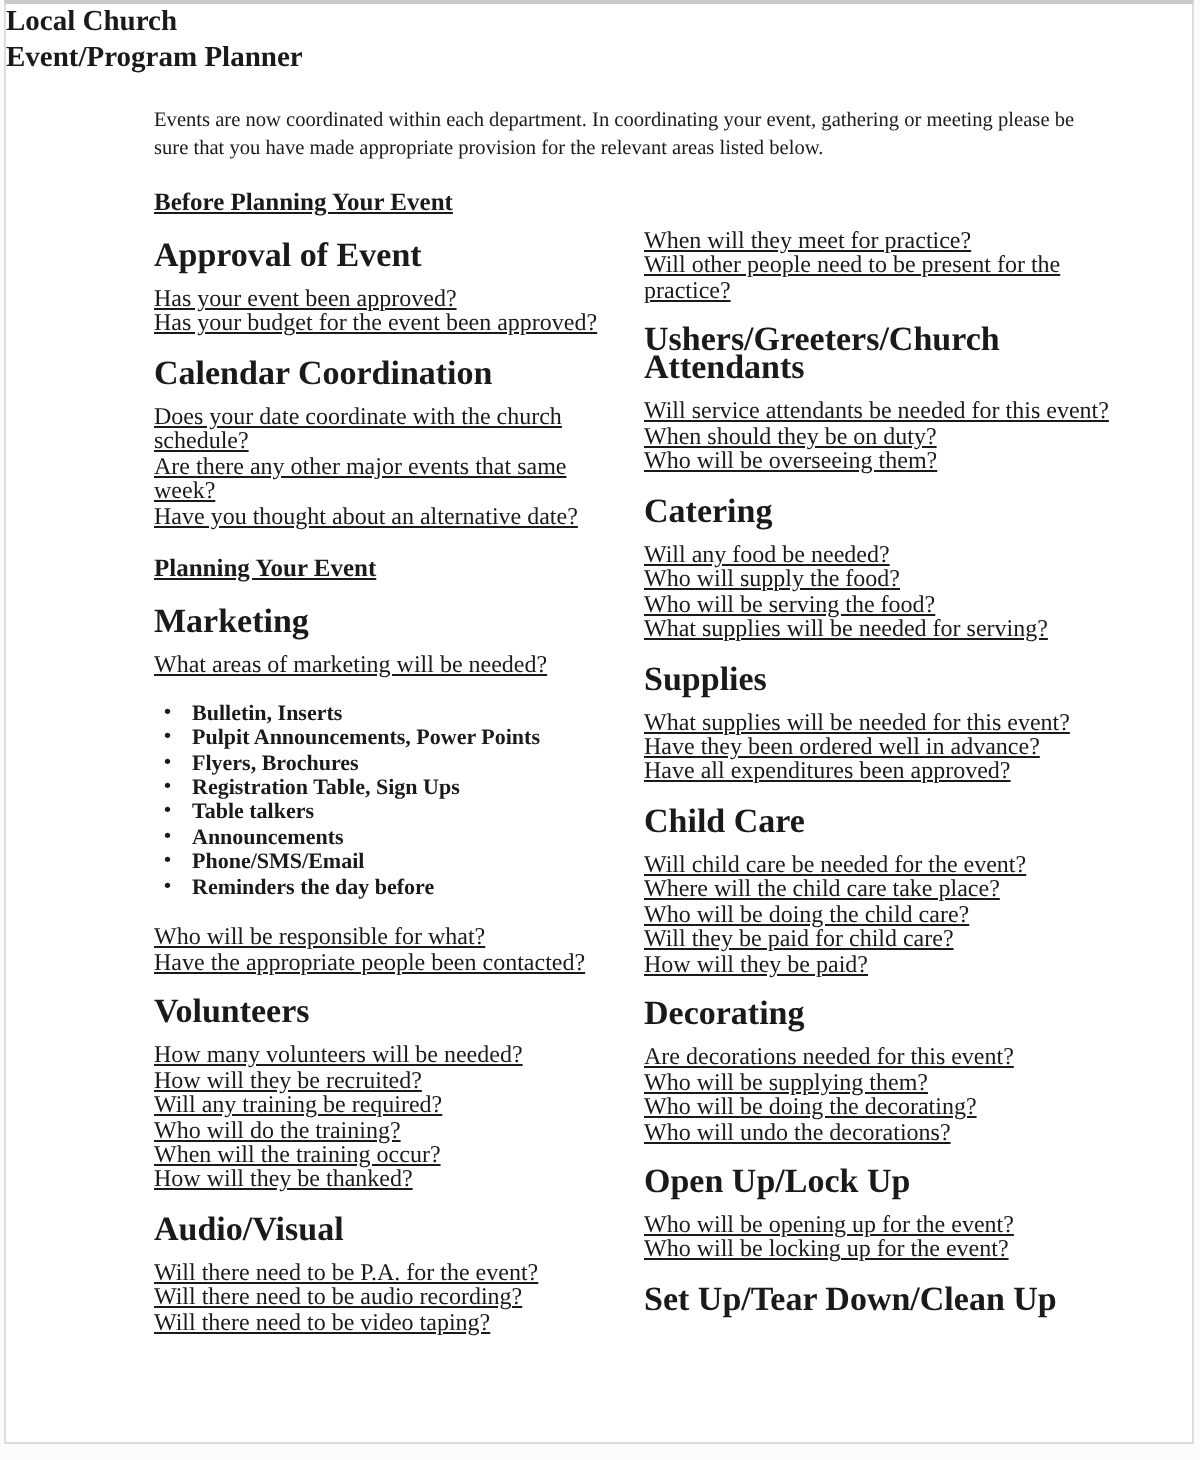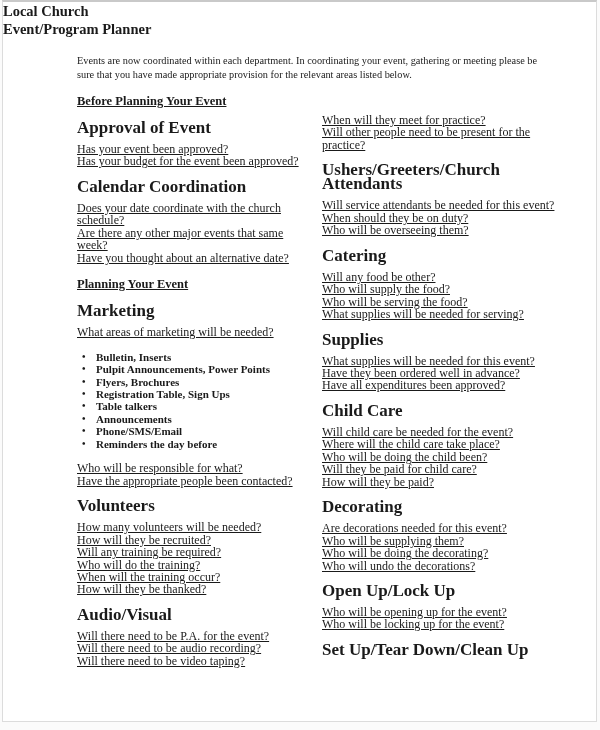--- a/index.html
+++ b/index.html
@@ -141,36 +141,36 @@
           <div class="doc-line">Will other people need to be present for the practice?</div>
         </div>
         <div class="sub-heading">Ushers/Greeters/Church Attendants</div>
         <div class="line-group">
           <div class="doc-line">Will service attendants be needed for this event?</div>
           <div class="doc-line">When should they be on duty?</div>
           <div class="doc-line">Who will be overseeing them?</div>
         </div>
         <div class="sub-heading">Catering</div>
         <div class="line-group">
-          <div class="doc-line">Will any food be other?</div>
+          <div class="doc-line">Will any food be needed?</div>
           <div class="doc-line">Who will supply the food?</div>
           <div class="doc-line">Who will be serving the food?</div>
           <div class="doc-line">What supplies will be needed for serving?</div>
         </div>
         <div class="sub-heading">Supplies</div>
         <div class="line-group">
           <div class="doc-line">What supplies will be needed for this event?</div>
           <div class="doc-line">Have they been ordered well in advance?</div>
           <div class="doc-line">Have all expenditures been approved?</div>
         </div>
         <div class="sub-heading">Child Care</div>
         <div class="line-group">
           <div class="doc-line">Will child care be needed for the event?</div>
           <div class="doc-line">Where will the child care take place?</div>
-          <div class="doc-line">Who will be doing the child been?</div>
+          <div class="doc-line">Who will be doing the child care?</div>
           <div class="doc-line">Will they be paid for child care?</div>
           <div class="doc-line">How will they be paid?</div>
         </div>
         <div class="sub-heading">Decorating</div>
         <div class="line-group">
           <div class="doc-line">Are decorations needed for this event?</div>
           <div class="doc-line">Who will be supplying them?</div>
           <div class="doc-line">Who will be doing the decorating?</div>
           <div class="doc-line">Who will undo the decorations?</div>
         </div>

